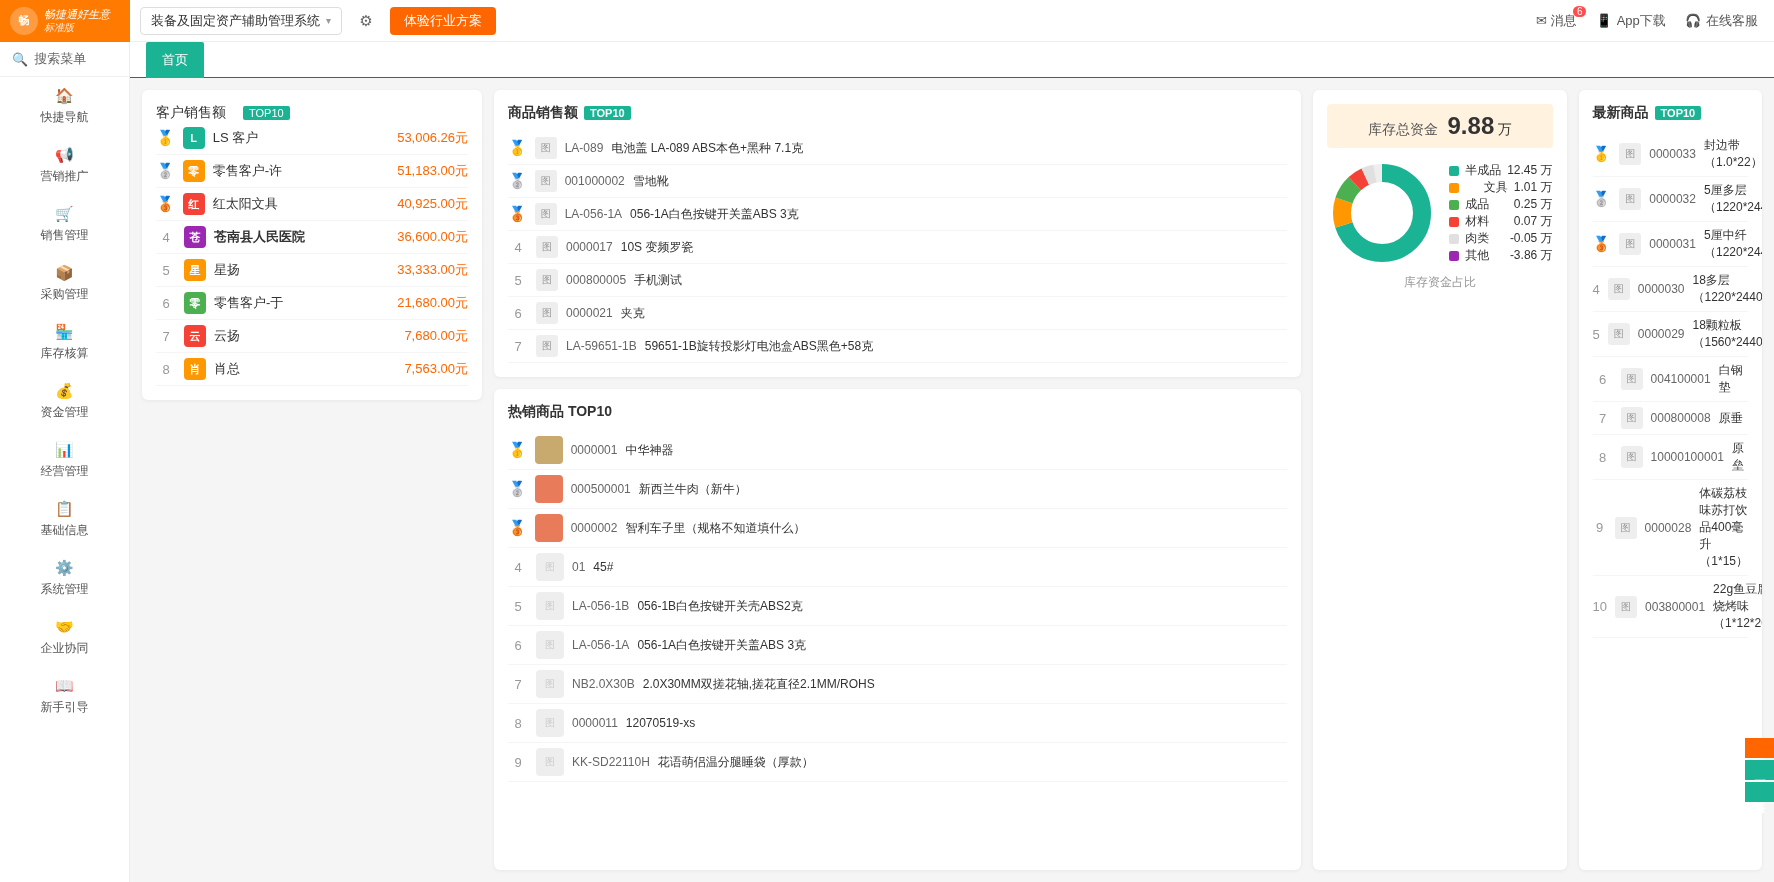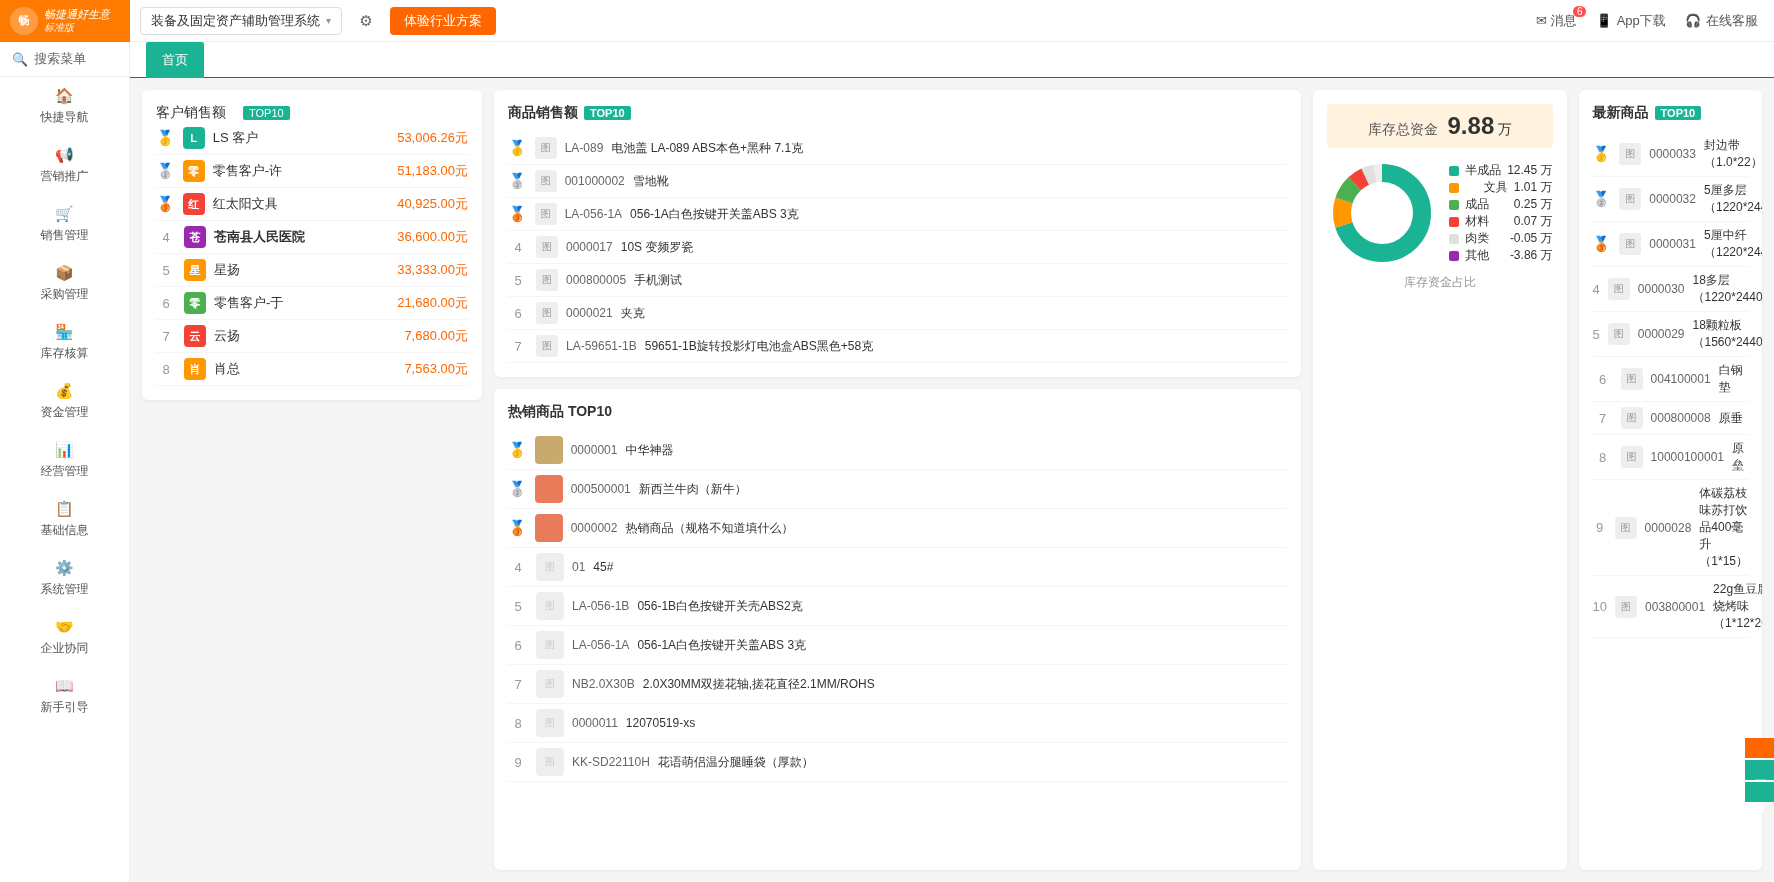--- a/index.html
+++ b/index.html
@@ -236,21 +236,21 @@
               <div style="display: flex; align-items: center; padding: 5px 0px; border-bottom: 1px solid rgb(245, 245, 245); gap: 8px; font-size: 12px;">
     <span style="color:#b0b0b0;font-size:15px;">🥈</span>
     <div style="width:28px;height:28px;border-radius:4px;background:#e87c5a;flex-shrink:0;"></div>
     <span style="color:#666;">000500001</span>
     <span style="color:#333;">新西兰牛肉（新牛）</span>
   </div>
               <div style="display: flex; align-items: center; padding: 5px 0px; border-bottom: 1px solid rgb(245, 245, 245); gap: 8px; font-size: 12px;">
     <span style="color:#cd7f32;font-size:15px;">🥉</span>
     <div style="width:28px;height:28px;border-radius:4px;background:#e87c5a;flex-shrink:0;"></div>
     <span style="color:#666;">0000002</span>
-    <span style="color:#333;">热销商品（规格不知道填什么）</span>
+    <span style="color:#333;">智利车子里（规格不知道填什么）</span>
   </div>
               <div style="display: flex; align-items: center; padding: 5px 0px; border-bottom: 1px solid rgb(245, 245, 245); gap: 8px; font-size: 12px;">
     <span style="color:#999;font-size:13px;width:20px;display:inline-block;text-align:center;">4</span>
     <div style="width:28px;height:28px;border-radius:4px;background:#eee;flex-shrink:0;display:flex;align-items:center;justify-content:center;font-size:10px;color:#ccc;">图</div>
     <span style="color:#666;">01</span>
     <span style="color:#333;">45#</span>
   </div>
               <div style="display: flex; align-items: center; padding: 5px 0px; border-bottom: 1px solid rgb(245, 245, 245); gap: 8px; font-size: 12px;">
     <span style="color:#999;font-size:13px;width:20px;display:inline-block;text-align:center;">5</span>
     <div style="width:28px;height:28px;border-radius:4px;background:#eee;flex-shrink:0;display:flex;align-items:center;justify-content:center;font-size:10px;color:#ccc;">图</div>

